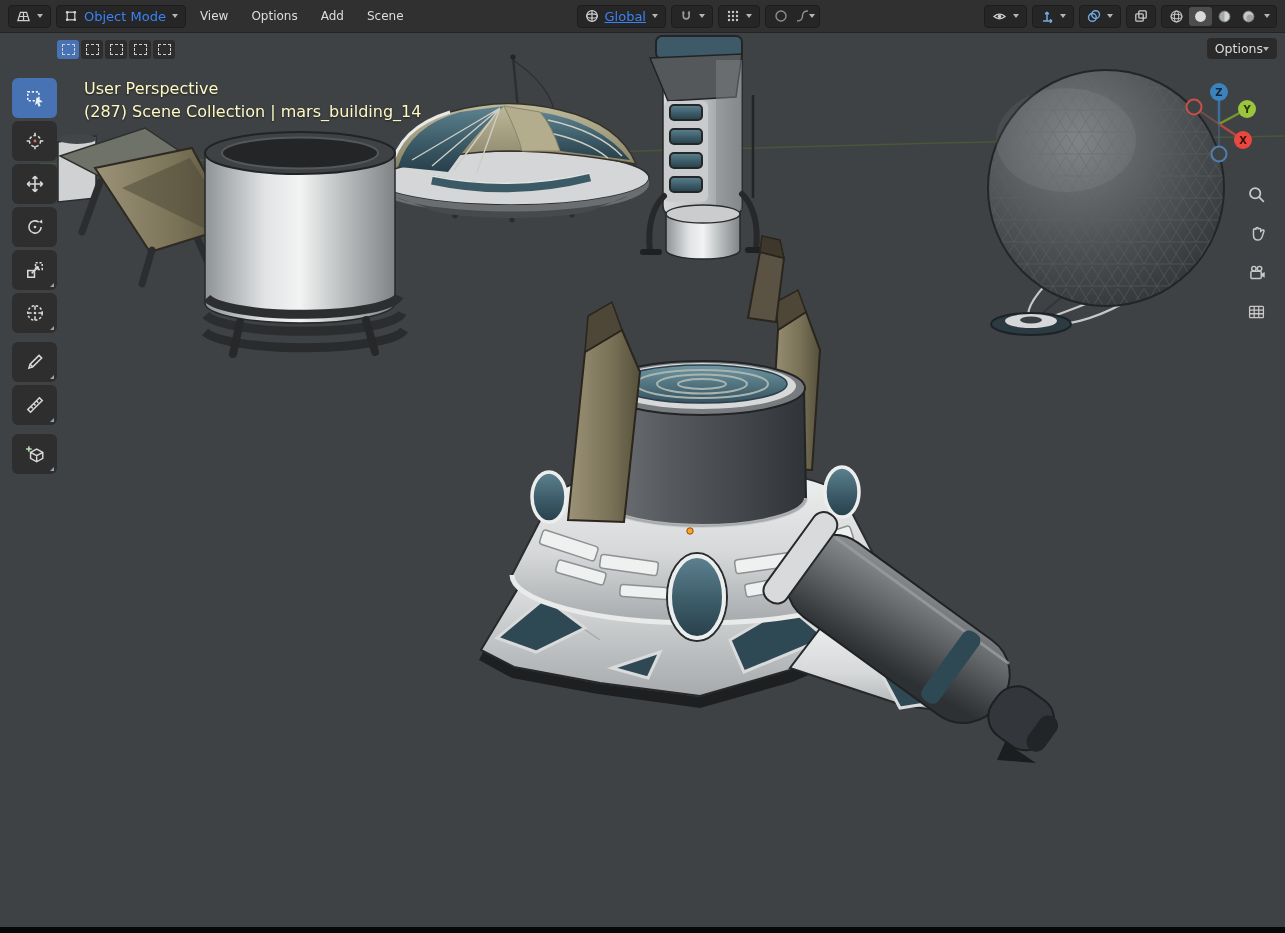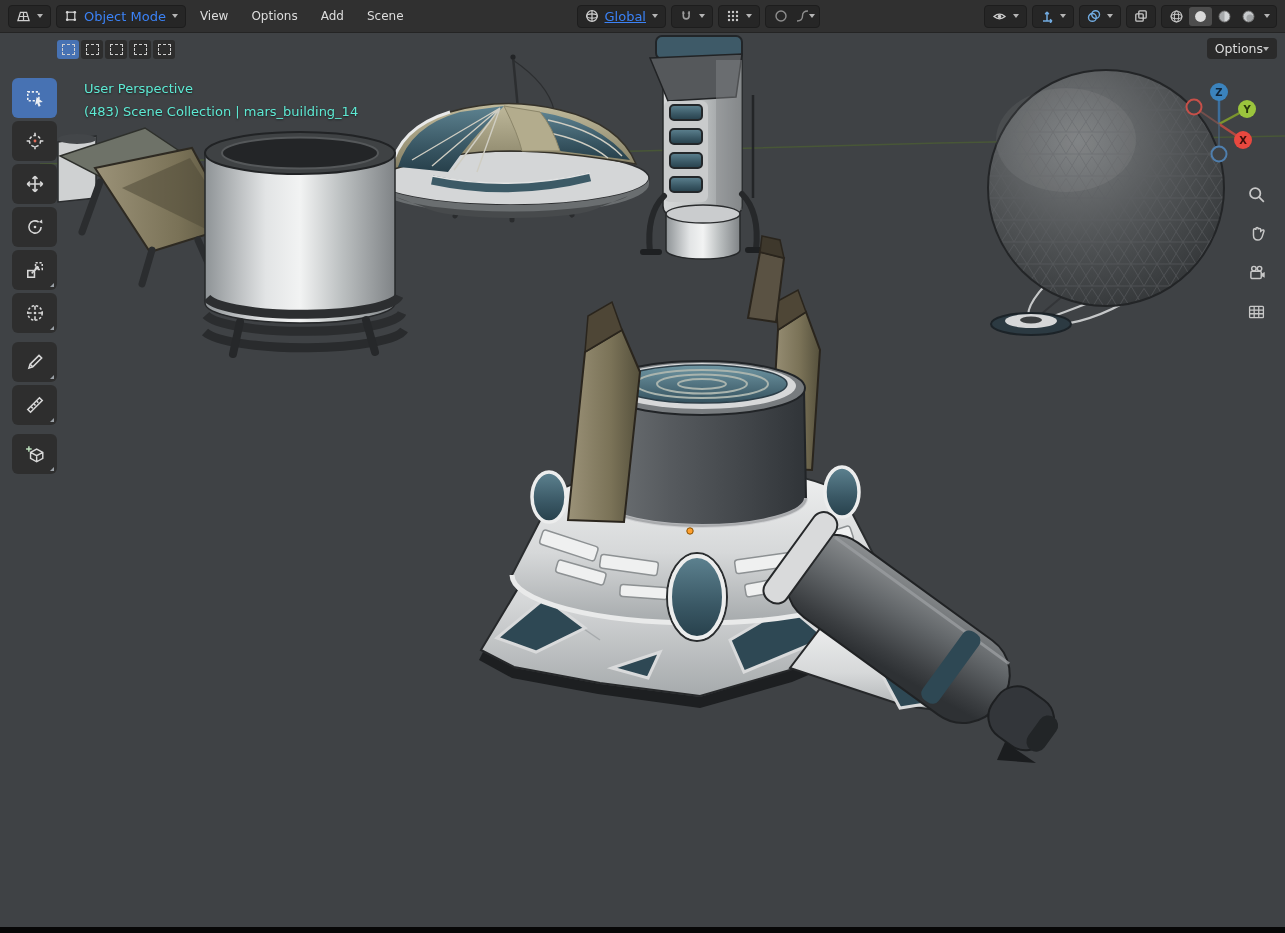--- a/index.html
+++ b/index.html
@@ -35,21 +35,21 @@
                color:#dedede;font-size:12.5px;z-index:3;}
   
   .toolbar{position:absolute;top:45px;left:12px;display:flex;flex-direction:column;z-index:3;}
   .tool{width:45px;height:40px;background:rgba(45,45,45,.95);border-radius:6px;margin-bottom:3px;
         display:flex;align-items:center;justify-content:center;position:relative;}
   .tool.active{background:#4772b3;}
   .tool.gap{margin-top:6px;}
   .tool.sub::after{content:"";position:absolute;right:3px;bottom:3px;
         border-left:4px solid transparent;border-bottom:4px solid #9aa0a6;}
   
-  .vptext{position:absolute;top:44px;left:84px;color:#5eead4;font-size:13px;line-height:23px;
+  .vptext{position:absolute;top:44px;left:84px;color:#fef9c3;font-size:16px;line-height:23px;
           text-shadow:0 1px 2px rgba(0,0,0,.6);z-index:2;}
   
   .navgizmo{position:absolute;top:47px;right:24px;width:84px;height:92px;z-index:3;}
   .sideicons{position:absolute;top:148px;right:16px;display:flex;flex-direction:column;gap:13px;z-index:3;}
   .sidebtn{width:26px;height:26px;display:flex;align-items:center;justify-content:center;border-radius:13px;}
   .bottombar{position:absolute;bottom:0;left:0;right:0;height:6px;background:#070707;z-index:10;}
 </style>
 </head>
 <body>
 
@@ -445,21 +445,21 @@
     <div class="tool gap sub">
       <svg width="20" height="20" viewBox="0 0 18 18" fill="none" stroke="#d8d8d8" stroke-width="1.3">
           <path d="M5 7.5 L10.5 4.5 L16 7.5 L16 13 L10.5 16 L5 13 Z M5 7.5 L10.5 10.5 L16 7.5 M10.5 10.5 V16"></path>
           <path d="M3.5 2 V7 M1 4.5 H6" stroke="#bfe3bf"></path>
         </svg>
     </div>
   </div>
 
   <div class="vptext">
     <div>User Perspective</div>
-    <div>(483) Scene Collection | mars_building_14</div>
+    <div>(287) Scene Collection | mars_building_14</div>
   </div>
 
   <div class="navgizmo">
     <svg width="84" height="92" viewBox="0 0 84 92">
       <path d="M42 44 L42 12" stroke="#3c6f9d" stroke-width="2.5"></path>
       <path d="M42 44 L70 29" stroke="#7b942e" stroke-width="2.5"></path>
       <path d="M42 44 L66 60" stroke="#b04a42" stroke-width="2.5"></path>
       <path d="M42 44 L17 27" stroke="#8a5550" stroke-width="2" opacity=".7"></path>
       <path d="M42 44 L42 74" stroke="#47617a" stroke-width="2" opacity=".7"></path>
       <circle cx="17" cy="27" r="7.5" fill="#3f4245" stroke="#c75049" stroke-width="2"></circle>

